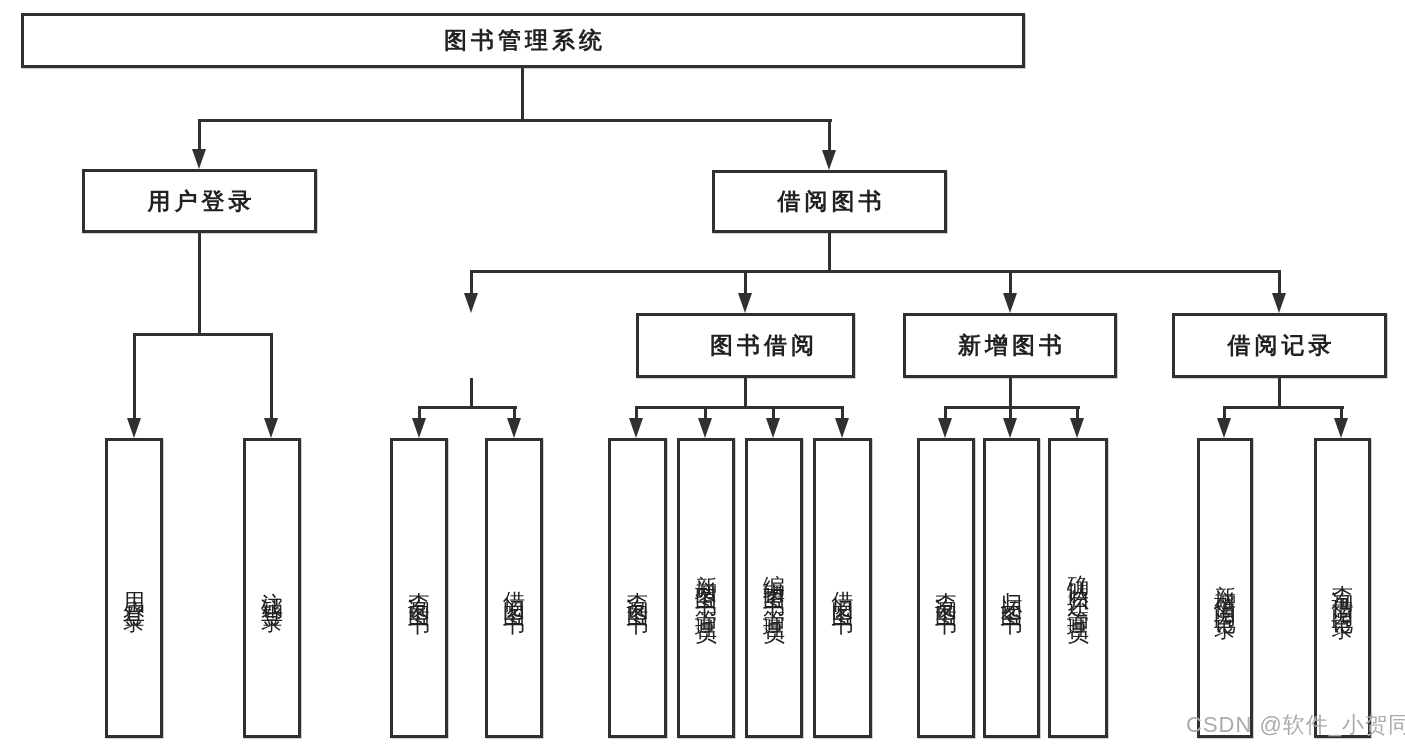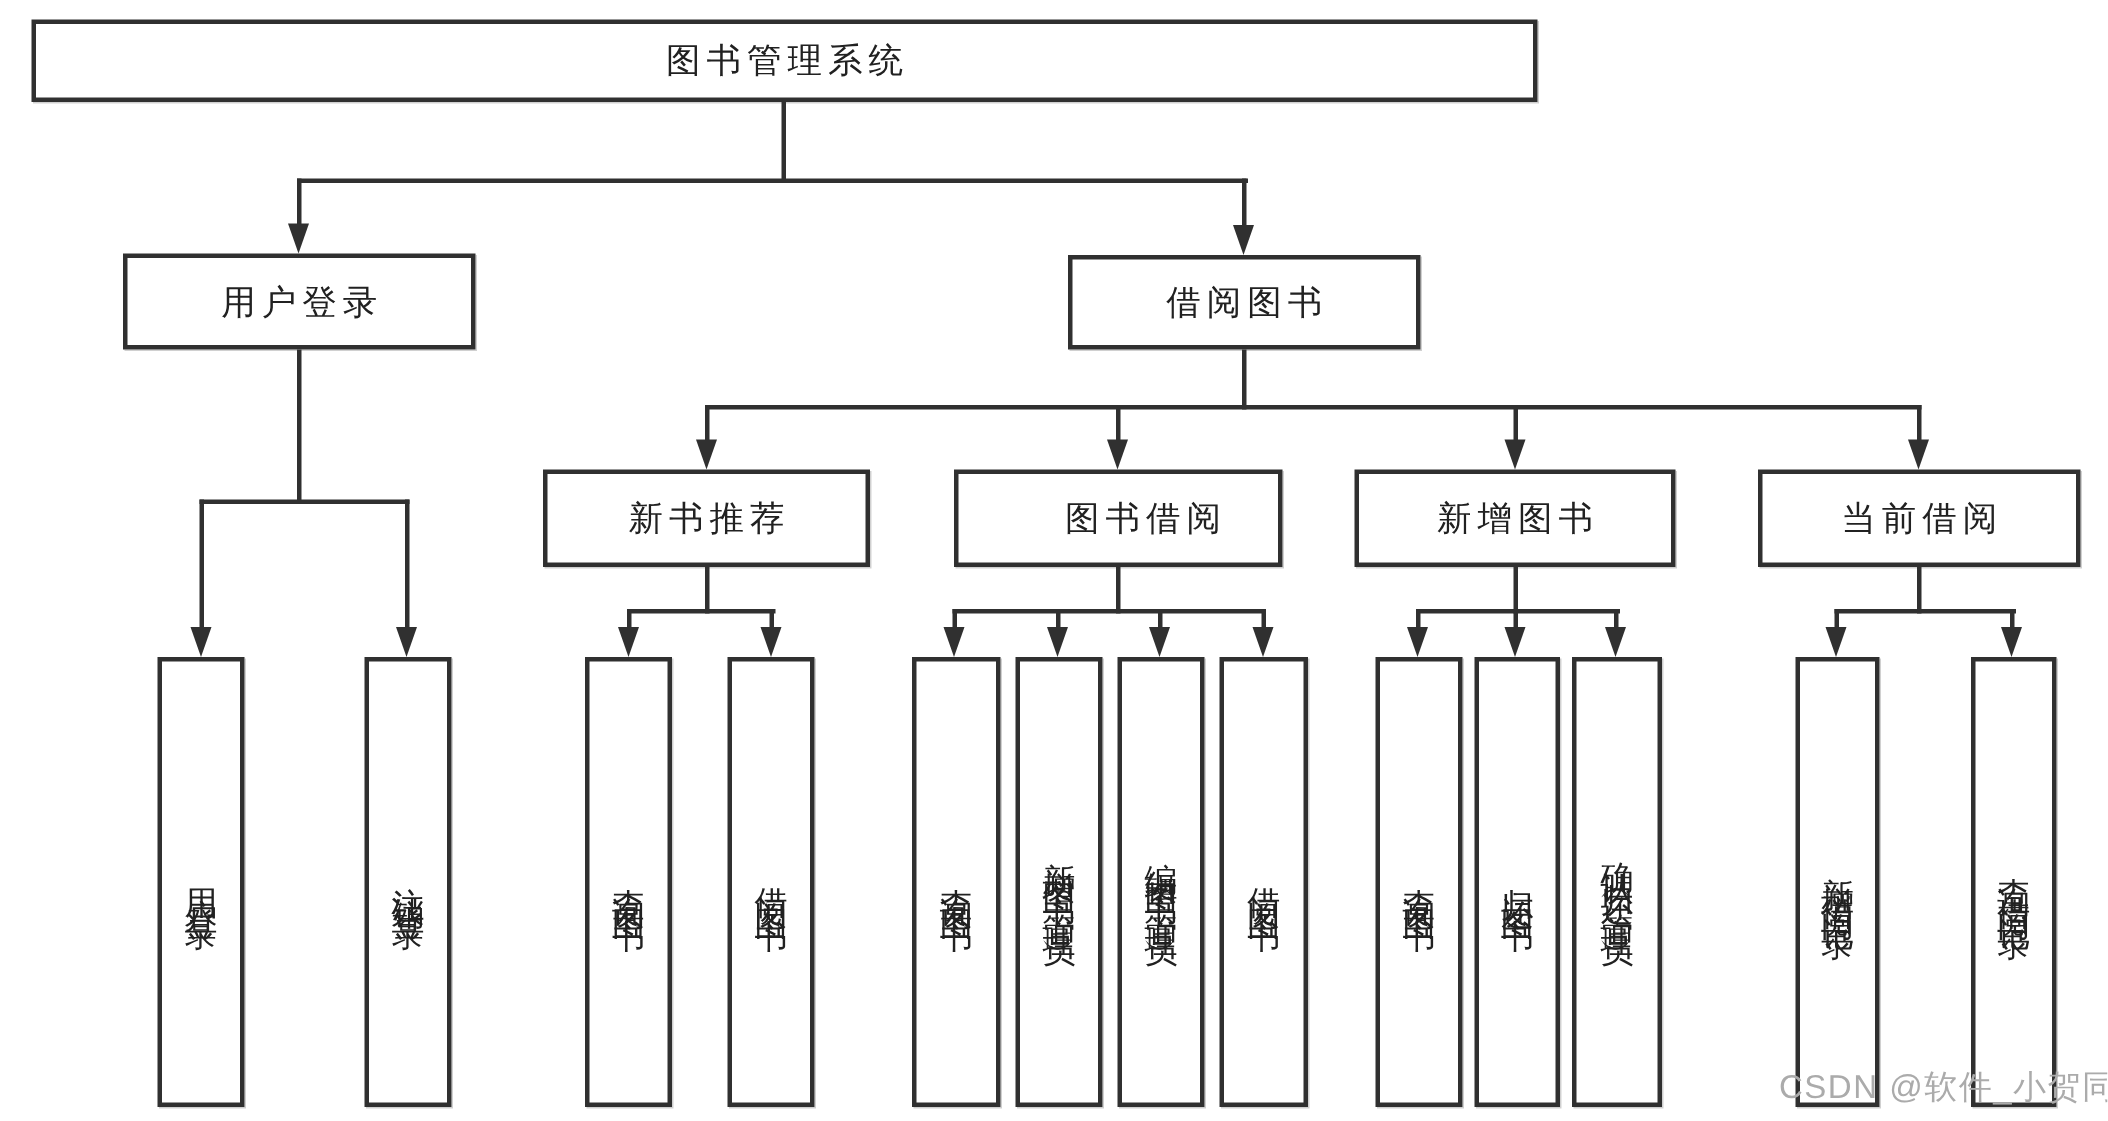--- a/index.html
+++ b/index.html
@@ -12,21 +12,21 @@
   #stage{
     position:relative;width:1405px;height:747px;background:var(--bg);
     font-family:"Liberation Sans","DejaVu Sans",sans-serif;
     color:var(--text);overflow:hidden;
   }
   .box{
     position:absolute;box-sizing:border-box;border:3px solid var(--line);
     background:#fff;display:flex;align-items:center;justify-content:center;
     box-shadow:1px 1px 0 rgba(120,120,120,.35);
   }
-  .box.h{font-size:23px;letter-spacing:4px;text-indent:4px;white-space:nowrap;}
+  .box.h{font-size:23px;letter-spacing:4px;text-indent:4px;white-space:nowrap;font-weight:bold;}
   .box.v{
     writing-mode:vertical-rl;text-orientation:mixed;
     font-size:22px;letter-spacing:7px;line-height:1;
   }
   .hline{position:absolute;height:3px;background:var(--line);}
   .vline{position:absolute;width:3px;background:var(--line);}
   .arrow{
     position:absolute;width:0;height:0;
     border-left:7px solid transparent;border-right:7px solid transparent;
     border-top:20px solid var(--line);
@@ -39,24 +39,23 @@
 </head>
 <body>
 
 <div id="stage">
 
   <div class="box h" style="left:21px;top:13px;width:1004px;height:55px;">图书管理系统</div>
 
   <div class="box h" style="left:82px;top:169px;width:235px;height:64px;">用户登录</div>
   <div class="box h" style="left:712px;top:170px;width:235px;height:63px;">借阅图书</div>
 
-  <div class="box h" style="left:362px;top:313px;width:218px;height:65px;">新书推荐</div>
   <div class="box h" style="left:636px;top:313px;width:219px;height:65px;padding-left:33px;">图书借阅</div>
   <div class="box h" style="left:903px;top:313px;width:214px;height:65px;">新增图书</div>
-  <div class="box h" style="left:1172px;top:313px;width:215px;height:65px;">当前借阅</div>
+  <div class="box h" style="left:1172px;top:313px;width:215px;height:65px;">借阅记录</div>
 
   <div class="box v" style="left:105px;top:438px;width:58px;height:300px;">用户登录</div>
   <div class="box v" style="left:243px;top:438px;width:58px;height:300px;">注销登录</div>
 
   <div class="box v" style="left:390px;top:438px;width:58px;height:300px;">查询图书</div>
   <div class="box v" style="left:485px;top:438px;width:58px;height:300px;">借阅图书</div>
 
   <div class="box v" style="left:608px;top:438px;width:59px;height:300px;">查询图书</div>
   <div class="box v" style="left:677px;top:438px;width:58px;height:300px;">新增图书（管理员）</div>
   <div class="box v" style="left:745px;top:438px;width:58px;height:300px;">编辑图书（管理员）</div>

